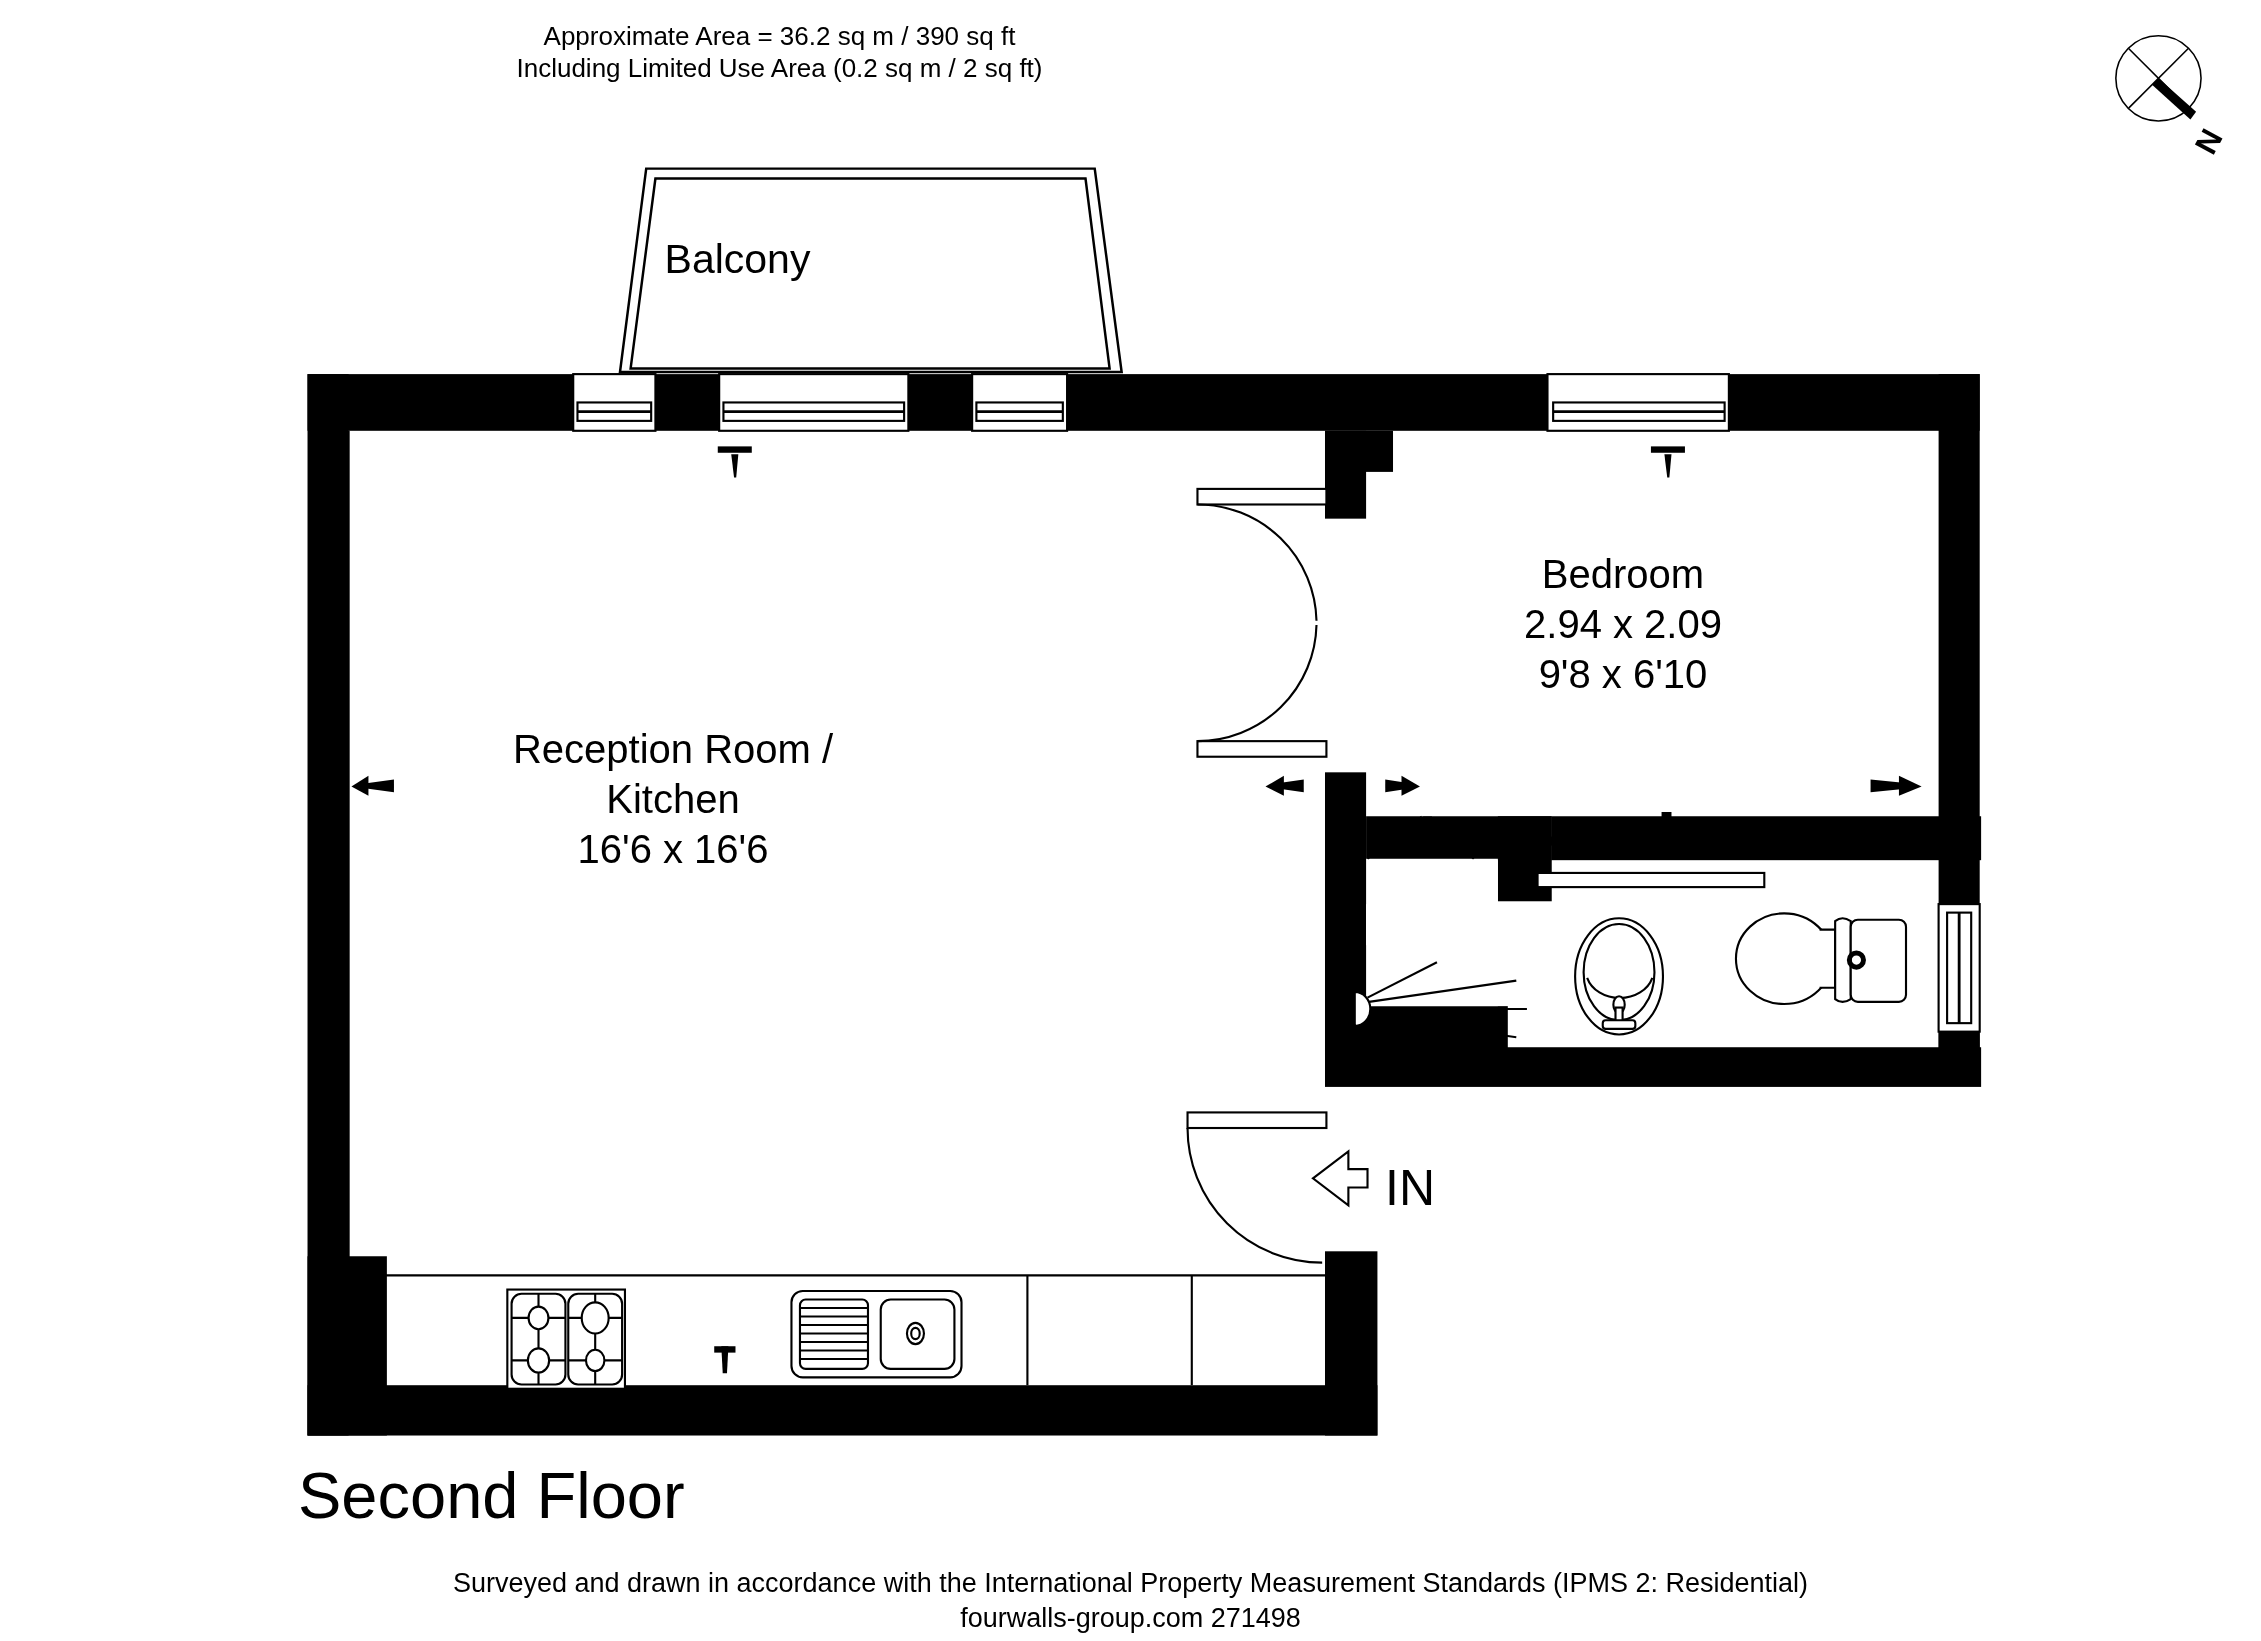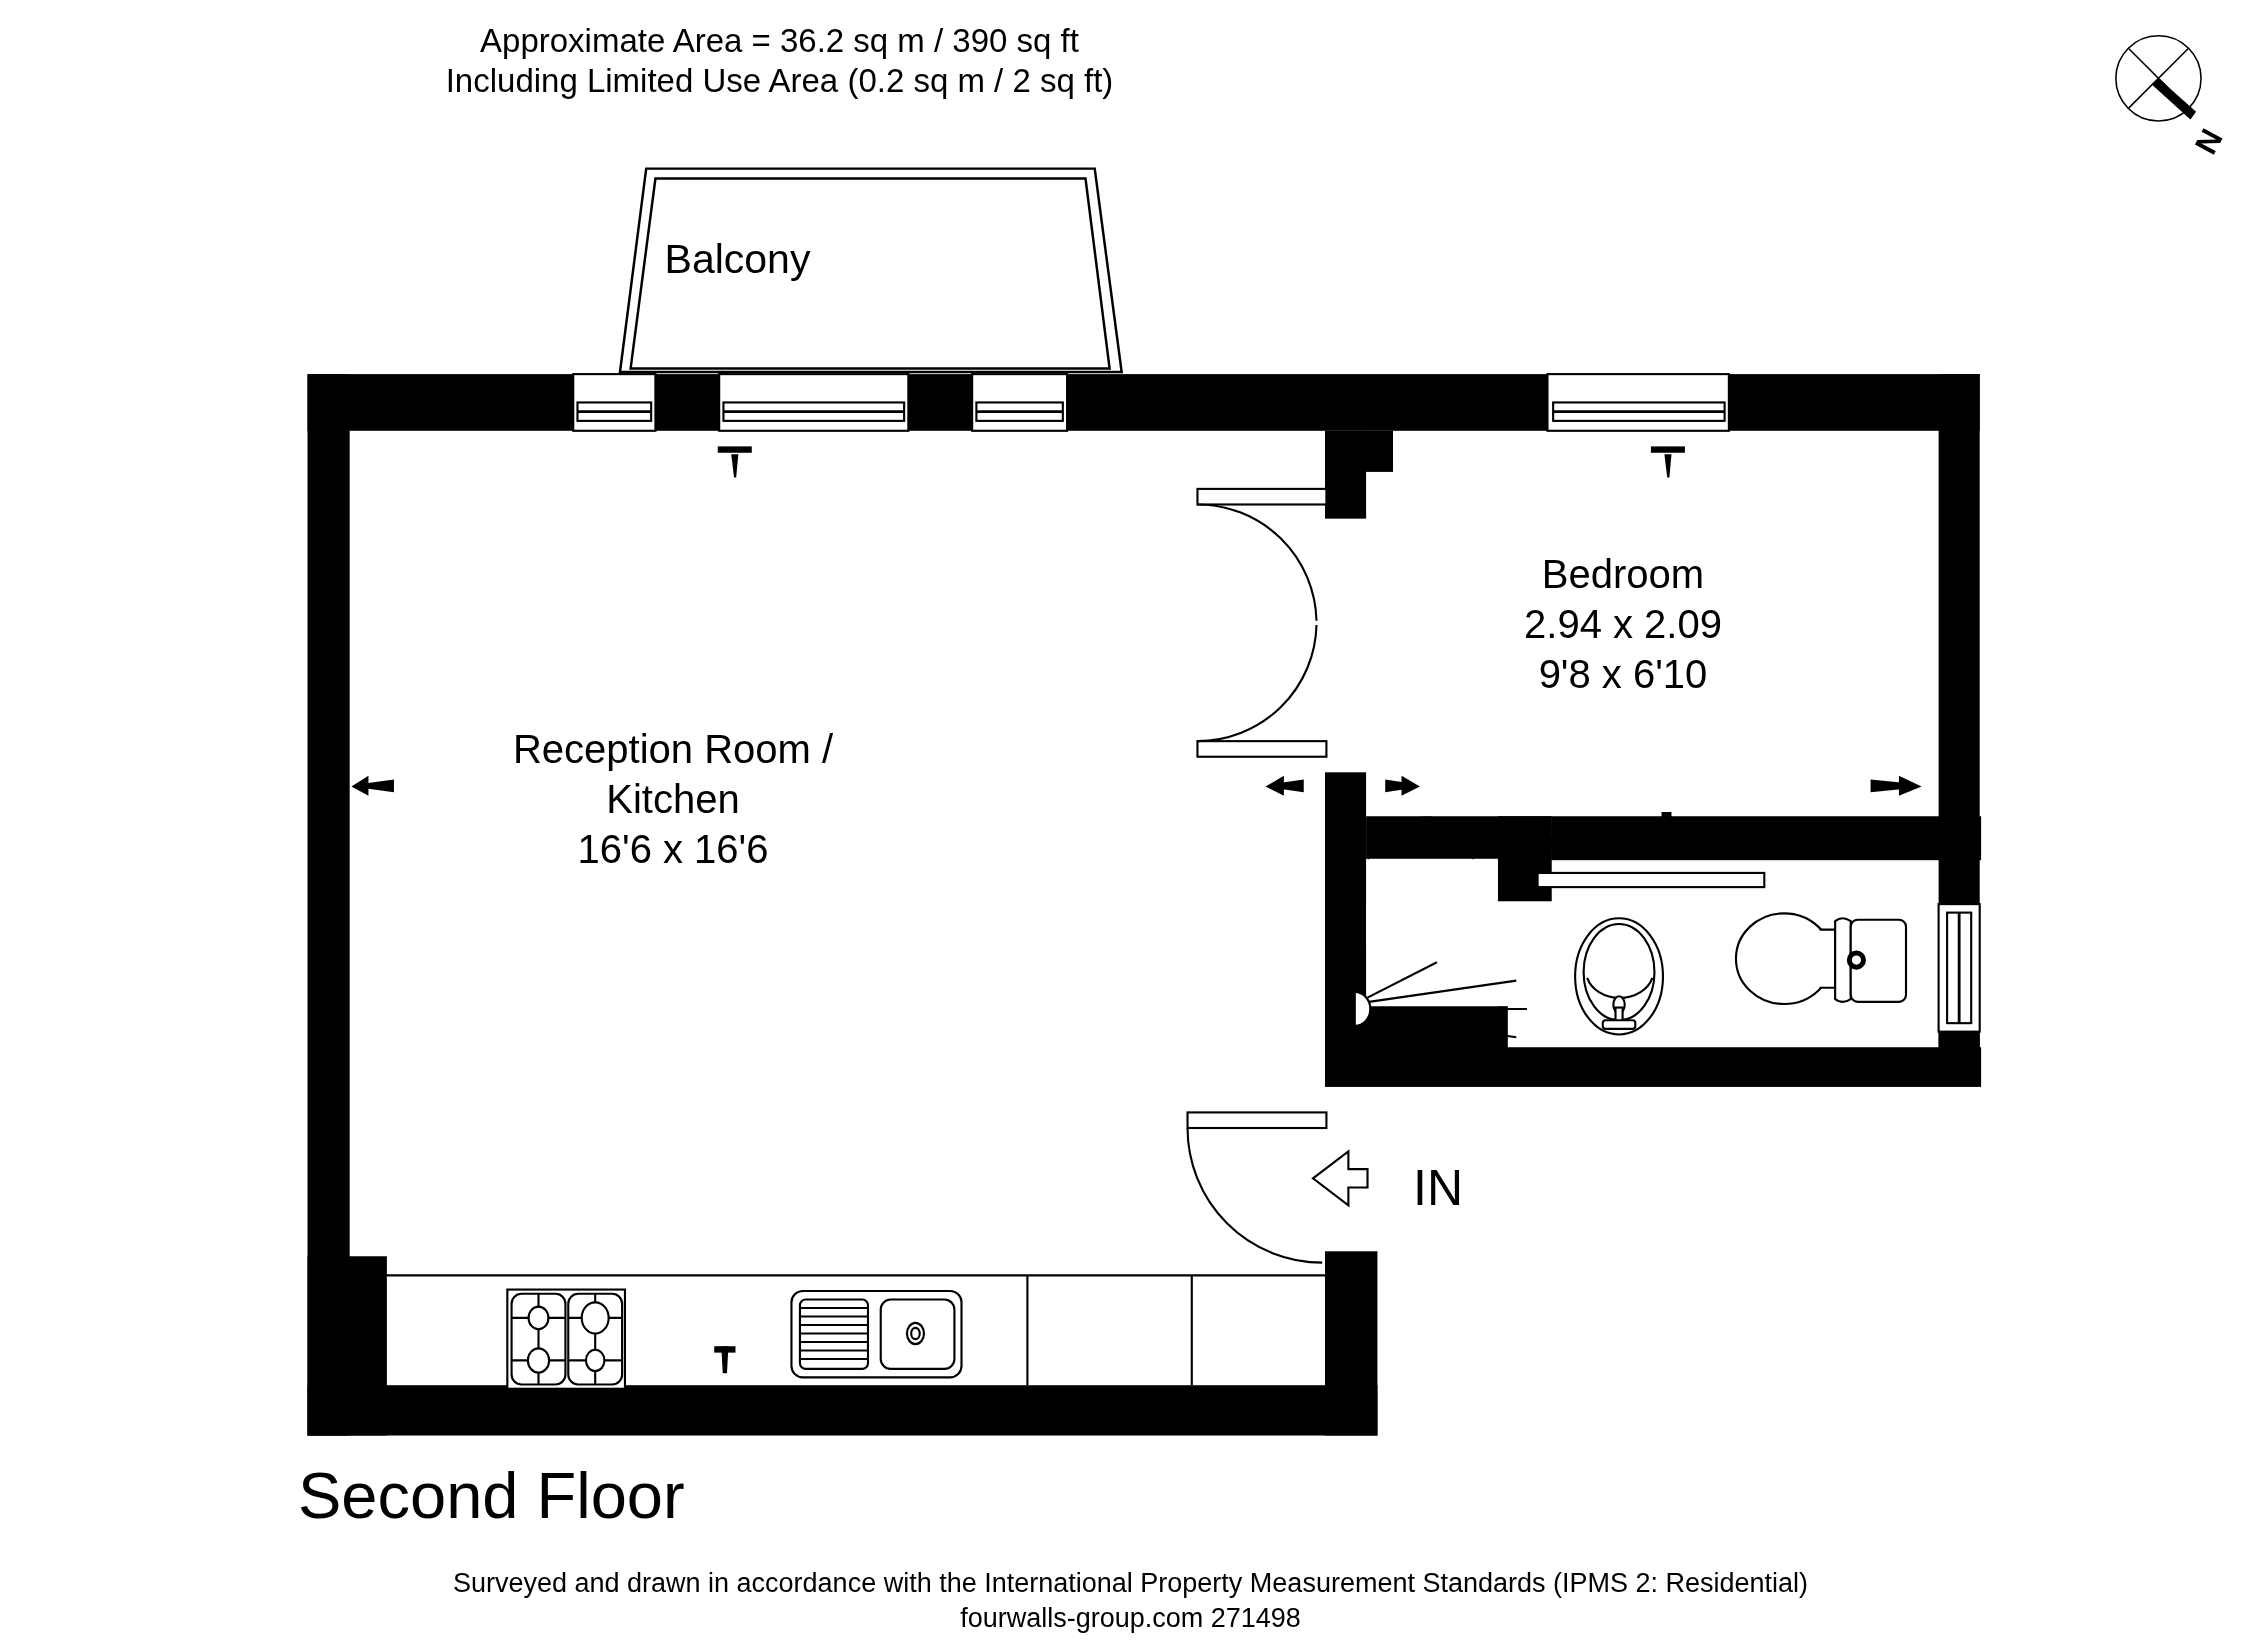--- a/index.html
+++ b/index.html
@@ -15,21 +15,21 @@
     font-family: "Liberation Sans", sans-serif;
     color: #000000;
     overflow: hidden;
   }
   .header {
     position: absolute;
     left: 0;
     top: 21px;
     width: 1559px;
     text-align: center;
-    font-size: 33px;
+    font-size: 26px;
     line-height: 1.22;
     color: #000;
   }
   .header div { white-space: nowrap; }
 
   .compass {
     position: absolute;
     right: 28px;
     top: 12.8px;
     width: 142px;
@@ -75,21 +75,20 @@
   #reception-label { left: 418px; top: 724px; width: 510px; }
   #bedroom-label   { left: 1375px; top: 549px;  width: 496px; }
   #balcony-label   { left: 539px;  top: 234px;  width: 397px; font-size: 41px; text-align: center; }
 
   #in-label {
     position: absolute;
     left: 1385px;
     top: 1159px;
     font-size: 50px;
     white-space: nowrap;
-    margin-left: 28px;
   }
 </style>
 </head>
 <body>
 
 <div class="header">
   <div>Approximate Area = 36.2 sq m / 390 sq ft</div>
   <div>Including Limited Use Area (0.2 sq m / 2 sq ft)</div>
 </div>
 

